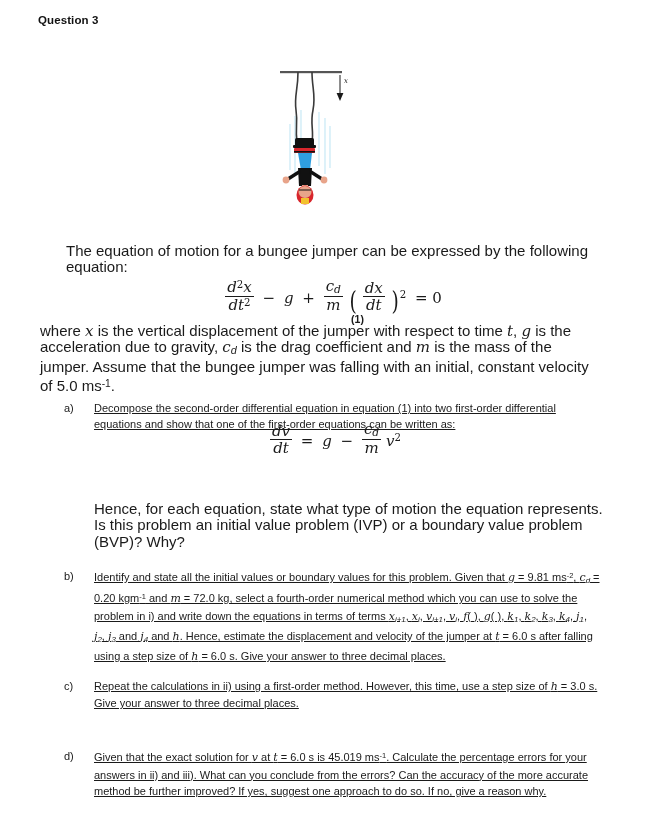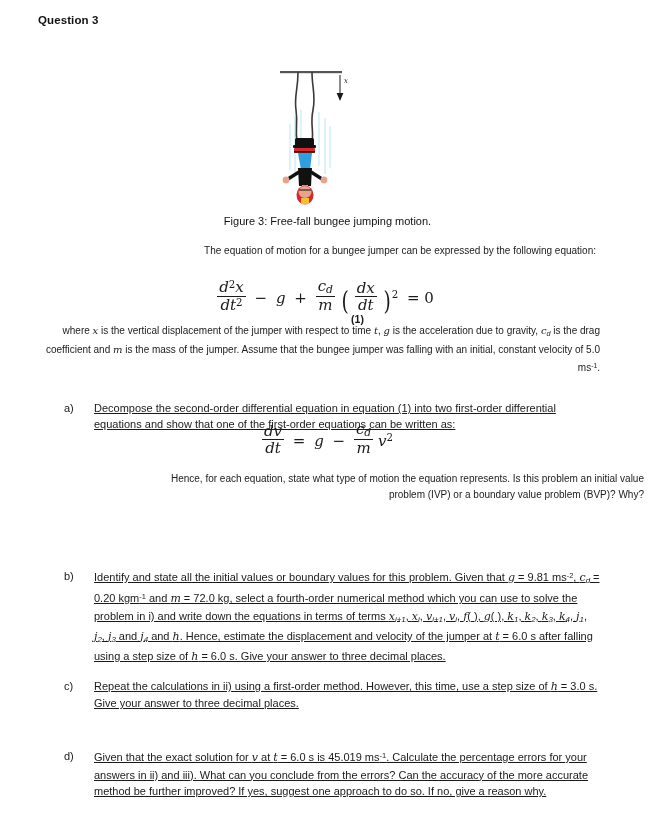--- a/index.html
+++ b/index.html
@@ -13,21 +13,21 @@
     height: 819px;
     font-family: "Liberation Sans", sans-serif;
     color: #1a1a1a;
     position: relative;
     overflow: hidden;
   }
   .page {
     width: 598px;
     height: 819px;
     position: relative;
-    padding: 0;
+    padding: 8px;
   }
 
   
   .q-heading {
     position: absolute;
     left: 38px;
     top: 14px;
     font-size: 11.5px;
     font-weight: bold;
     letter-spacing: 0.1px;
@@ -52,28 +52,28 @@
     top: 215px;
     width: 655px;
     text-align: center;
     font-size: 11px;
     color: #111;
   }
 
   
   .para {
     position: absolute;
-    font-size: 10px;
+    font-size: 15px;
     line-height: 16.4px;
     color: #1a1a1a;
-    text-align: right;
+    text-align: left;
   }
   .p-intro { left: 66px; top: 243px; width: 530px; }
   .p-where { left: 40px; top: 323px; width: 560px; }
-  .p-hence { left: 94px; top: 471px; width: 510px; margin-left: 40px; }
+  .p-hence { left: 94px; top: 501px; width: 510px; }
 
   
   .eqbox {
     position: absolute;
     width: 655px;
     text-align: center;
   }
   .eq1 { top: 270px; margin-top: 8px; }
   .eq2 { top: 421px; }
   .eqnum {
@@ -192,21 +192,20 @@
 
       <rect x="34" y="123" width="6" height="4" fill="#e8a48a"></rect>
 
       <ellipse cx="37" cy="133" rx="8.5" ry="9.5" fill="#d8262c"></ellipse>
       <ellipse cx="37" cy="130" rx="6.5" ry="6" fill="#e8a48a"></ellipse>
       <rect x="33" y="136" width="8" height="6" fill="#f2c12e"></rect>
       <line x1="31" y1="128" x2="43" y2="128" stroke="#111111" stroke-width="1"></line>
     </svg>
   </div>
 
-  <div class="fig-caption">Figure 3: Free-fall bungee jumping motion.</div>
 
   <div class="para p-intro">The equation of motion for a bungee jumper can be expressed by the following equation:</div>
 
   <div class="eqbox eq1">
     <span class="dispeq">
       <span class="frac">
         <span class="num"><span class="mi">d</span><span class="supn">2</span><span class="mi">x</span></span>
         <span class="den"><span class="mi">dt</span><span class="supn">2</span></span>
       </span>
       <span class="op">−</span>

